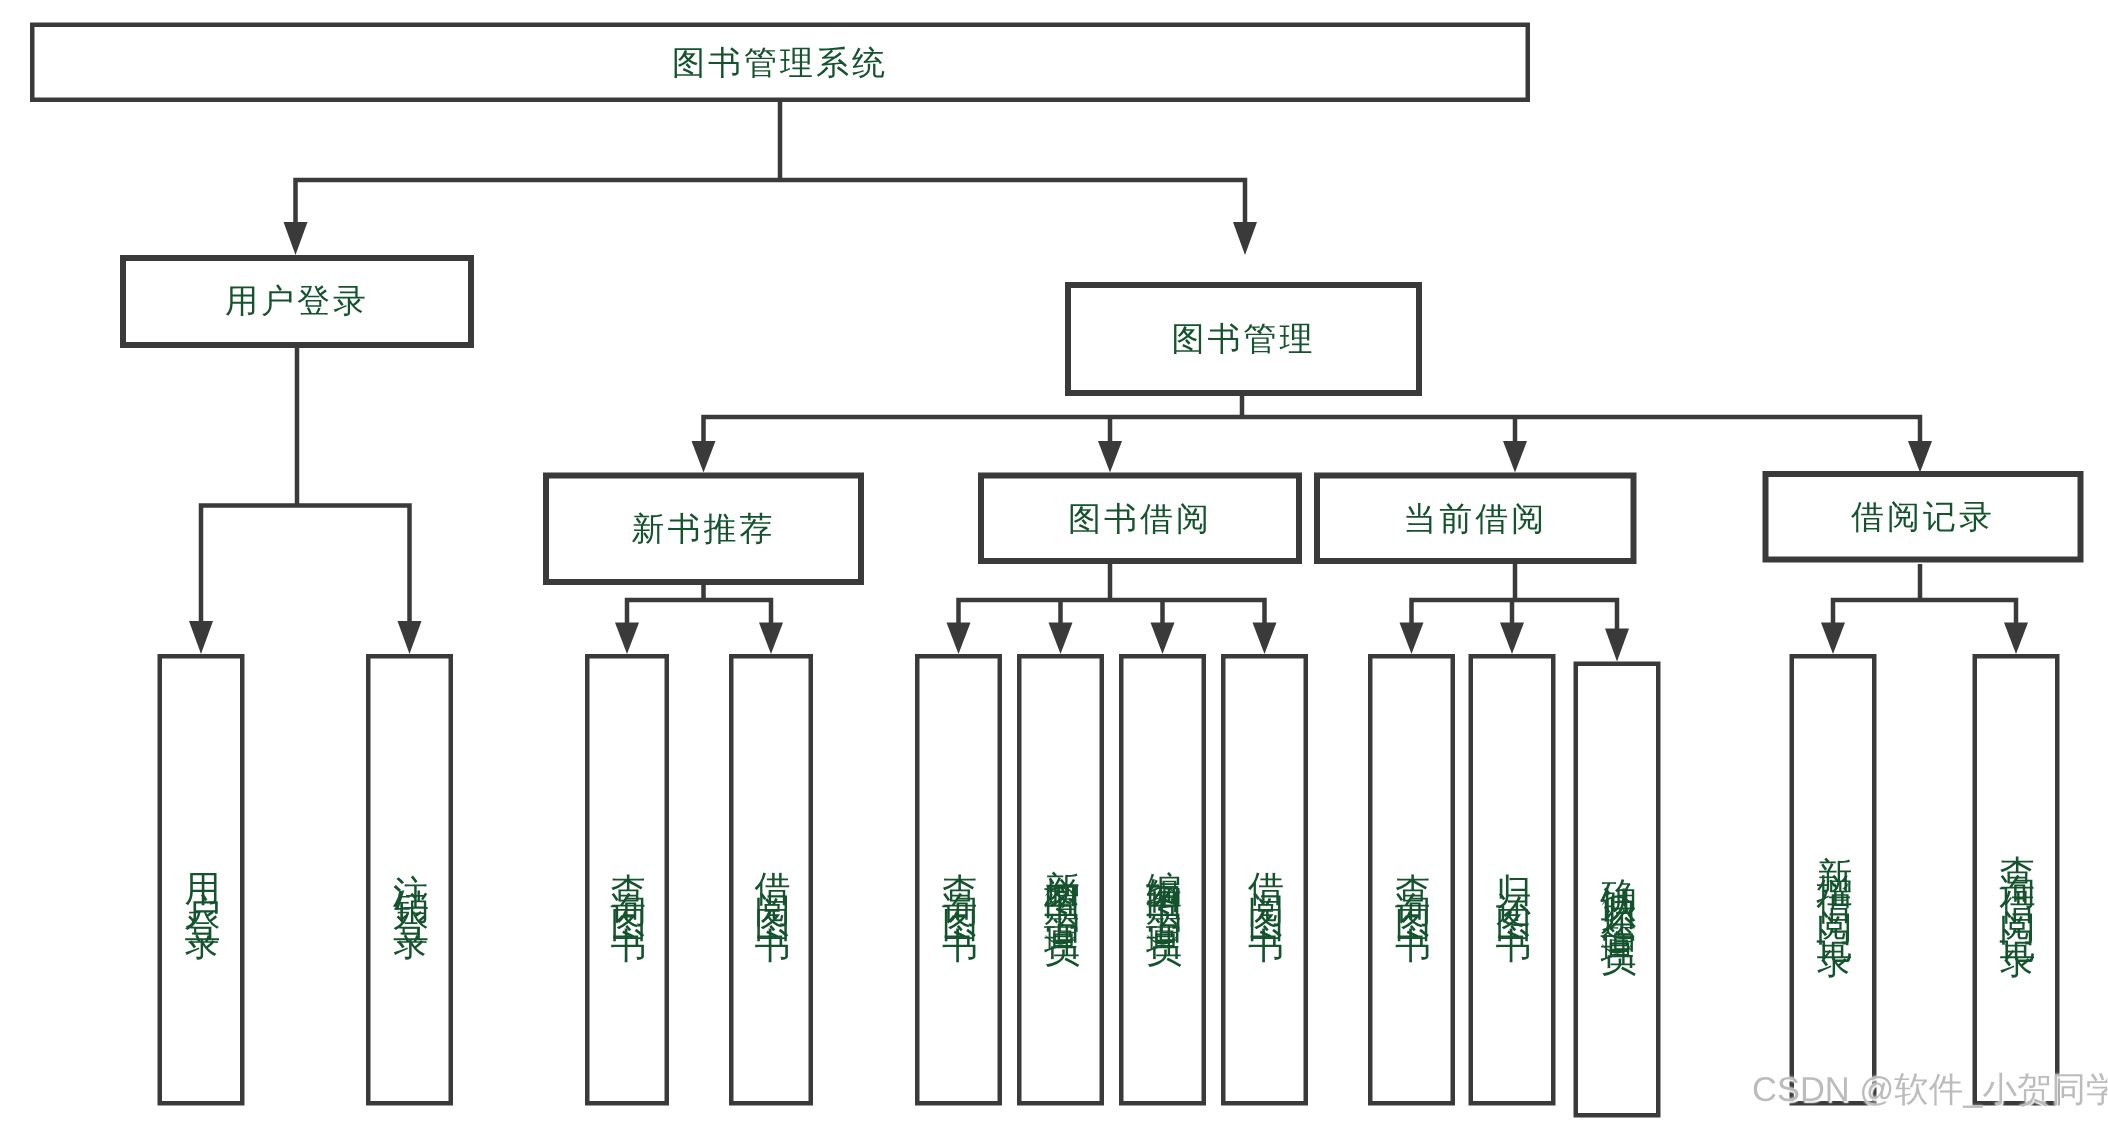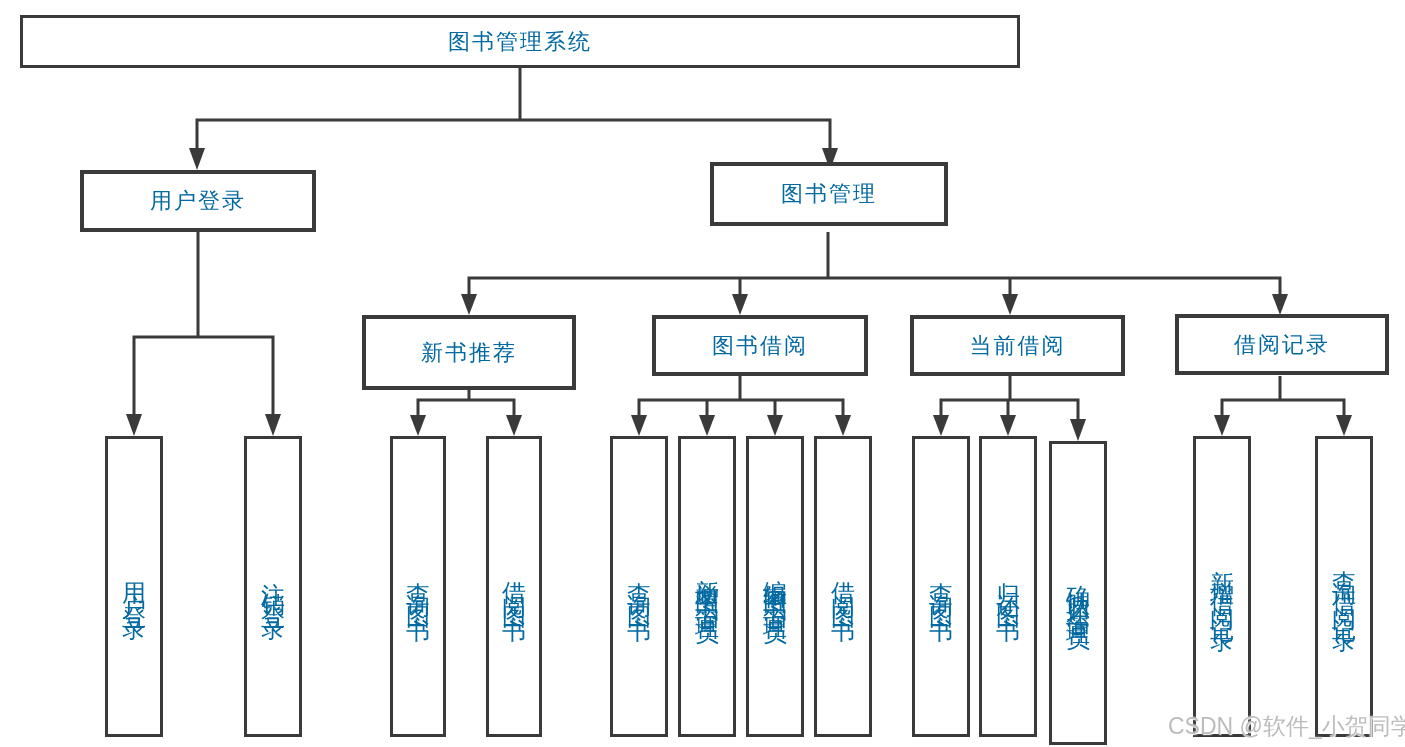--- a/index.html
+++ b/index.html
@@ -12,21 +12,21 @@
   }
   .lines{position:absolute;top:0;left:0;}
   .box{
     position:absolute;
     box-sizing:border-box;
     background:#ffffff;
     border:3px solid #3a3a3a;
     display:flex;
     align-items:center;
     justify-content:center;
-    color:#0369a1;
+    color:#14532d;
   }
   .box.lvl{border-width:4px;}
   .h-label{
     font-size:22px;
     letter-spacing:2px;
     white-space:nowrap;
   }
   .v-label{
     writing-mode:vertical-rl;
     text-orientation:mixed;
@@ -92,31 +92,31 @@
     </g>
   </svg>
 
   <div class="box" style="left:20px;top:15px;width:1000px;height:53px;">
     <span class="h-label">图书管理系统</span>
   </div>
 
   <div class="box lvl" style="left:80px;top:170px;width:236px;height:62px;">
     <span class="h-label">用户登录</span>
   </div>
-  <div class="box lvl" style="left:710px;top:162px;width:238px;height:64px;">
+  <div class="box lvl" style="left:710px;top:188px;width:238px;height:76px;">
     <span class="h-label">图书管理</span>
   </div>
 
   <div class="box lvl" style="left:362px;top:315px;width:214px;height:75px;">
     <span class="h-label">新书推荐</span>
   </div>
   <div class="box lvl" style="left:652px;top:315px;width:216px;height:61px;">
     <span class="h-label">图书借阅</span>
   </div>
-  <div class="box lvl" style="left:910px;top:315px;width:215px;height:61px;">
+  <div class="box lvl" style="left:876px;top:315px;width:215px;height:61px;">
     <span class="h-label">当前借阅</span>
   </div>
   <div class="box lvl" style="left:1175px;top:314px;width:214px;height:61px;">
     <span class="h-label">借阅记录</span>
   </div>
 
   <div class="box" style="left:105px;top:436px;width:58px;height:301px;">
     <span class="v-label v-short">用户登录</span>
   </div>
   <div class="box" style="left:244px;top:436px;width:58px;height:301px;">

